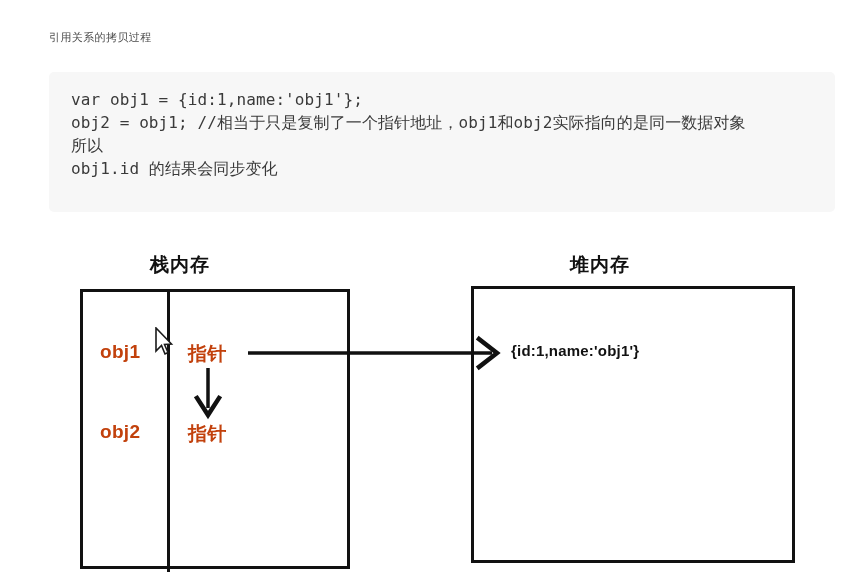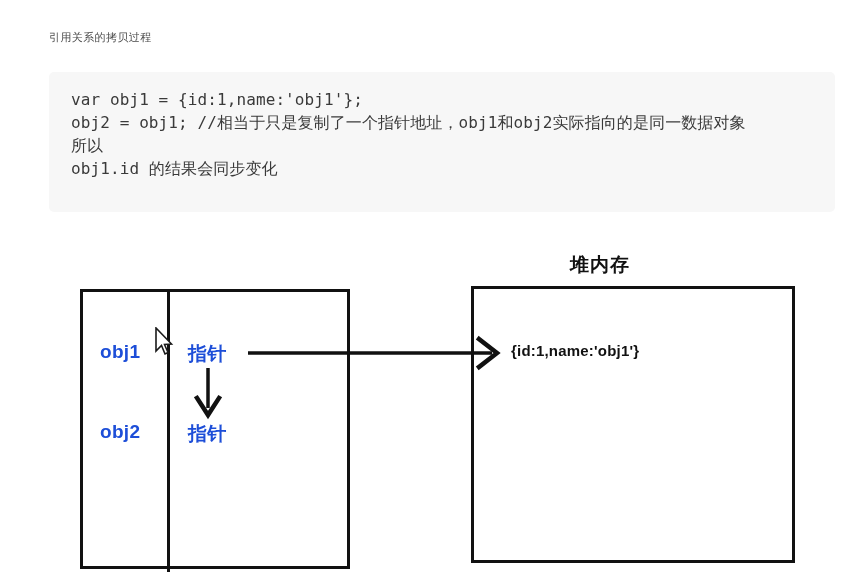--- a/index.html
+++ b/index.html
@@ -87,21 +87,21 @@
     top: 289px;
     width: 3px;
     height: 283px;
     background: #111111;
   }
 
   .slot-label {
     position: absolute;
     font-size: 19px;
     font-weight: bold;
-    color: #1d4ed8;
+    color: #c2410c;
     white-space: nowrap;
     letter-spacing: 0.3px;
   }
   .slot-label.obj1 { left: 100px; top: 341px; }
   .slot-label.obj2 { left: 100px; top: 421px; }
   .slot-label.ptr1 { left: 188px; top: 341px; }
   .slot-label.ptr2 { left: 188px; top: 421px; }
 
   .heap-value {
     position: absolute;
@@ -139,20 +139,21 @@
 
 <div class="code-block">
   <div class="code-line">var obj1 = {id:1,name:'obj1'};</div>
   <div class="code-line">obj2 = obj1; //相当于只是复制了一个指针地址，obj1和obj2实际指向的是同一数据对象</div>
   <div class="code-line">所以</div>
   <div class="code-line">obj1.id 的结果会同步变化</div>
 </div>
 
 <div class="diagram">
 
+  <div class="mem-heading stack">栈内存</div>
 
   <div class="mem-heading heap">堆内存</div>
 
   <div class="mem-box stack"></div>
   <div class="mem-box heap"></div>
   <div class="stack-divider"></div>
 
   <div class="slot-label obj1">obj1</div>
   <div class="slot-label ptr1">指针</div>
 

